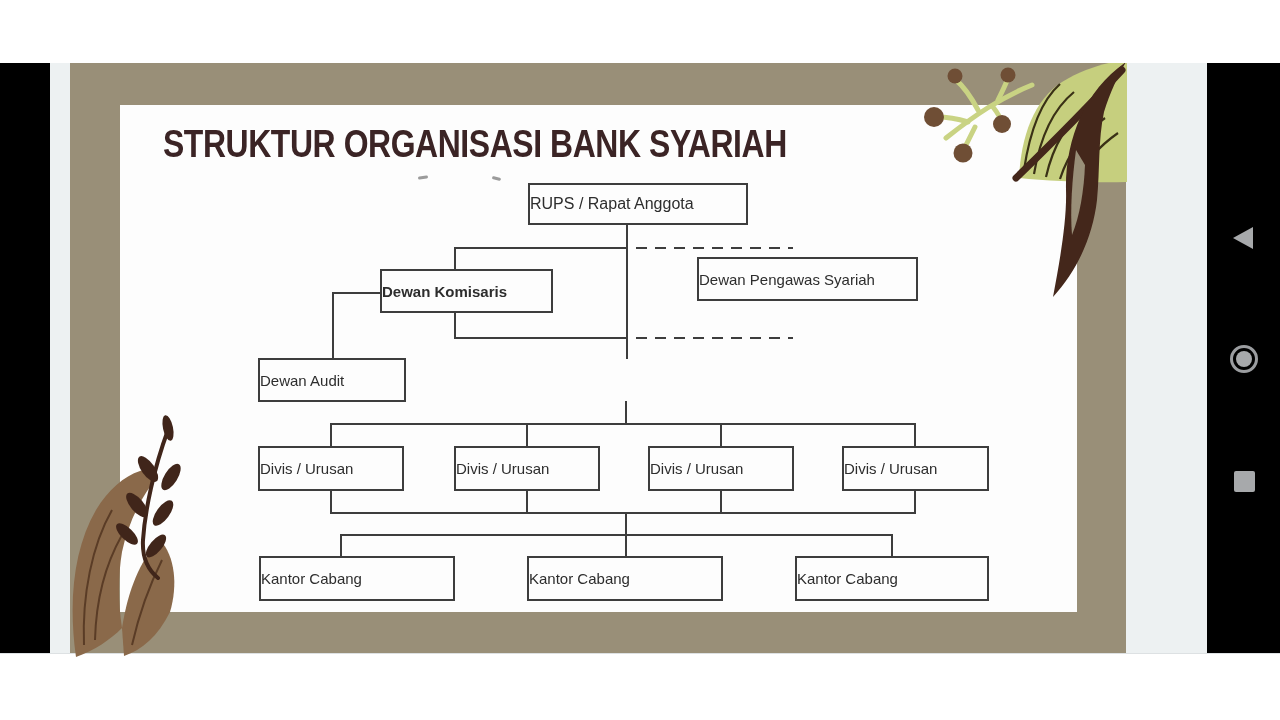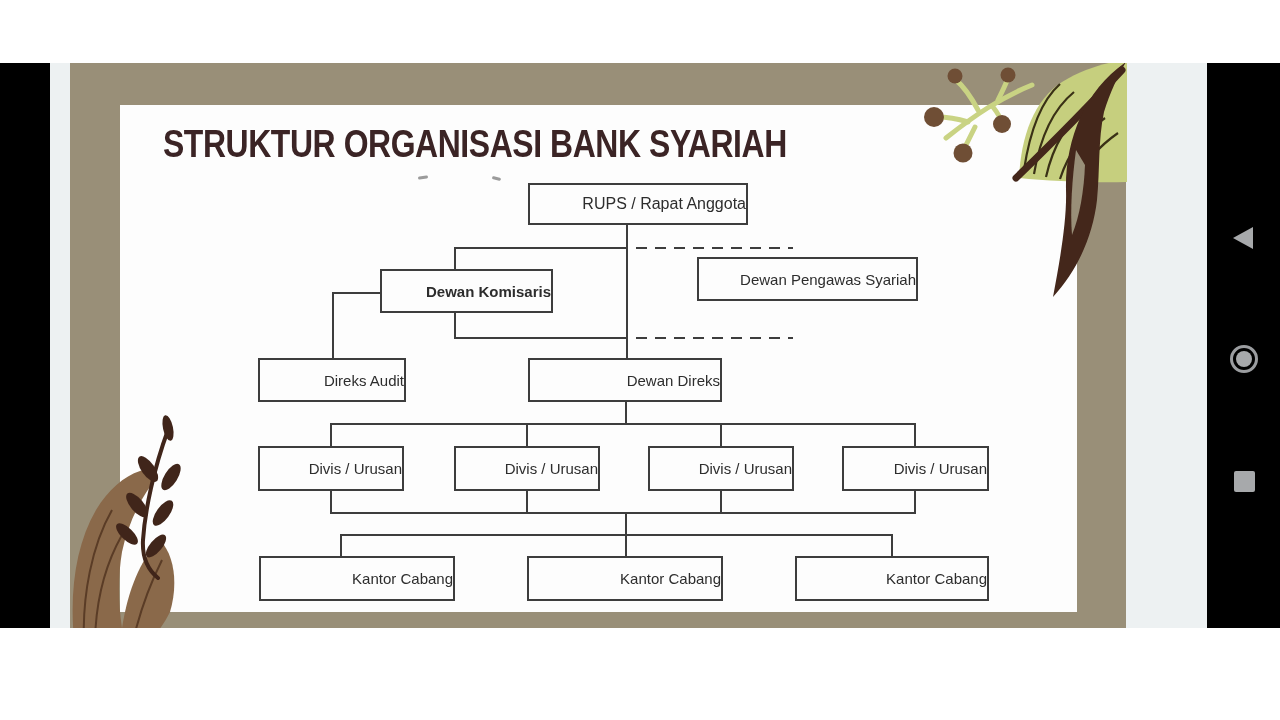--- a/index.html
+++ b/index.html
@@ -1,31 +1,31 @@
 <!DOCTYPE html>
 <html><head>
 <meta charset="utf-8">
 <style>
   html,body{margin:0;padding:0;background:#ffffff;}
-  #stage{position:relative;width:1280px;height:628px;background:#ffffff;overflow:hidden;
+  #stage{position:relative;width:1280px;height:720px;background:#ffffff;overflow:hidden;
          font-family:"Liberation Sans",sans-serif;}
   .abs{position:absolute;}
   
   .bar-black{position:absolute;top:63px;height:590px;background:#000000;}
   .strip-light{position:absolute;top:63px;height:590px;background:#edf1f2;}
   .video-tan{position:absolute;left:70px;top:63px;width:1056px;height:590px;background:#998f78;}
   
   .slide{position:absolute;left:120px;top:105px;width:957px;height:507px;background:#fdfdfd;}
   .title{position:absolute;left:163px;top:123px;white-space:nowrap;
          font-size:38px;font-weight:bold;letter-spacing:-0.5px;color:#3b2425;
          transform:scaleX(0.84);transform-origin:0 0;}
   .smudge{position:absolute;height:3px;background:#9b9b9b;border-radius:2px;}
   
   .obox{position:absolute;border:2px solid #3d3d3d;background:#fdfdfd;
-        display:flex;align-items:center;justify-content:flex-end;
+        display:flex;align-items:center;justify-content:flex-start;
         font-size:15px;color:#2d2d2d;text-align:center;box-sizing:border-box;}
   .obox.big{font-size:16px;}
   .ln{position:absolute;background:#3d3d3d;}
   .lnd{position:absolute;height:2px;background:repeating-linear-gradient(90deg,#3d3d3d 0,#3d3d3d 11px,transparent 11px,transparent 19px);}
   
   .nav-back{position:absolute;left:1233px;top:227px;width:0;height:0;
             border-top:11px solid transparent;border-bottom:11px solid transparent;
             border-right:20px solid #a7a9ab;}
   .nav-home{position:absolute;left:1230px;top:345px;width:22px;height:22px;
             border:3px solid #9b9da0;border-radius:50%;}
@@ -81,24 +81,21 @@
   <div class="obox big" style="left:528px;top:183px;width:220px;height:42px;">
     <span>RUPS / Rapat Anggota</span>
   </div>
   <div class="obox" style="left:380px;top:269px;width:173px;height:44px;font-weight:bold;">
     <span>Dewan Komisaris</span>
   </div>
   <div class="obox" style="left:697px;top:257px;width:221px;height:44px;">
     <span>Dewan Pengawas Syariah</span>
   </div>
   <div class="obox" style="left:258px;top:358px;width:148px;height:44px;">
-    <span>Direks Audit</span>
-  </div>
-  <div class="obox" style="left:528px;top:358px;width:194px;height:44px;">
-    <span>Dewan Direks</span>
+    <span>Dewan Audit</span>
   </div>
   <div class="obox" style="left:258px;top:446px;width:146px;height:45px;">
     <span>Divis / Urusan</span>
   </div>
   <div class="obox" style="left:454px;top:446px;width:146px;height:45px;">
     <span>Divis / Urusan</span>
   </div>
   <div class="obox" style="left:648px;top:446px;width:146px;height:45px;">
     <span>Divis / Urusan</span>
   </div>

